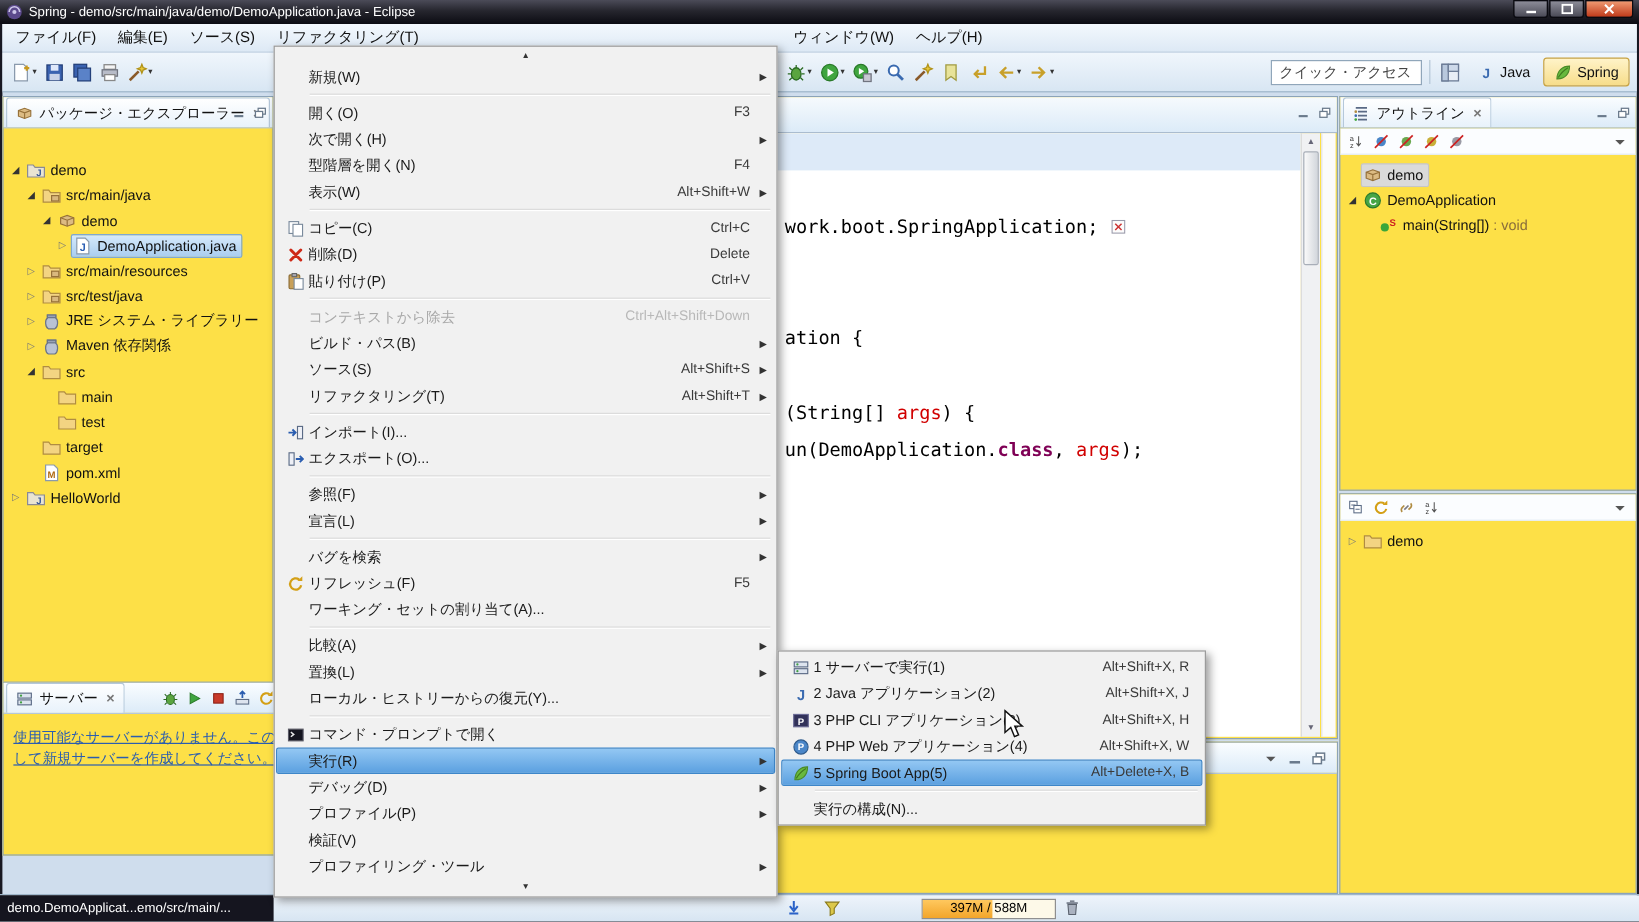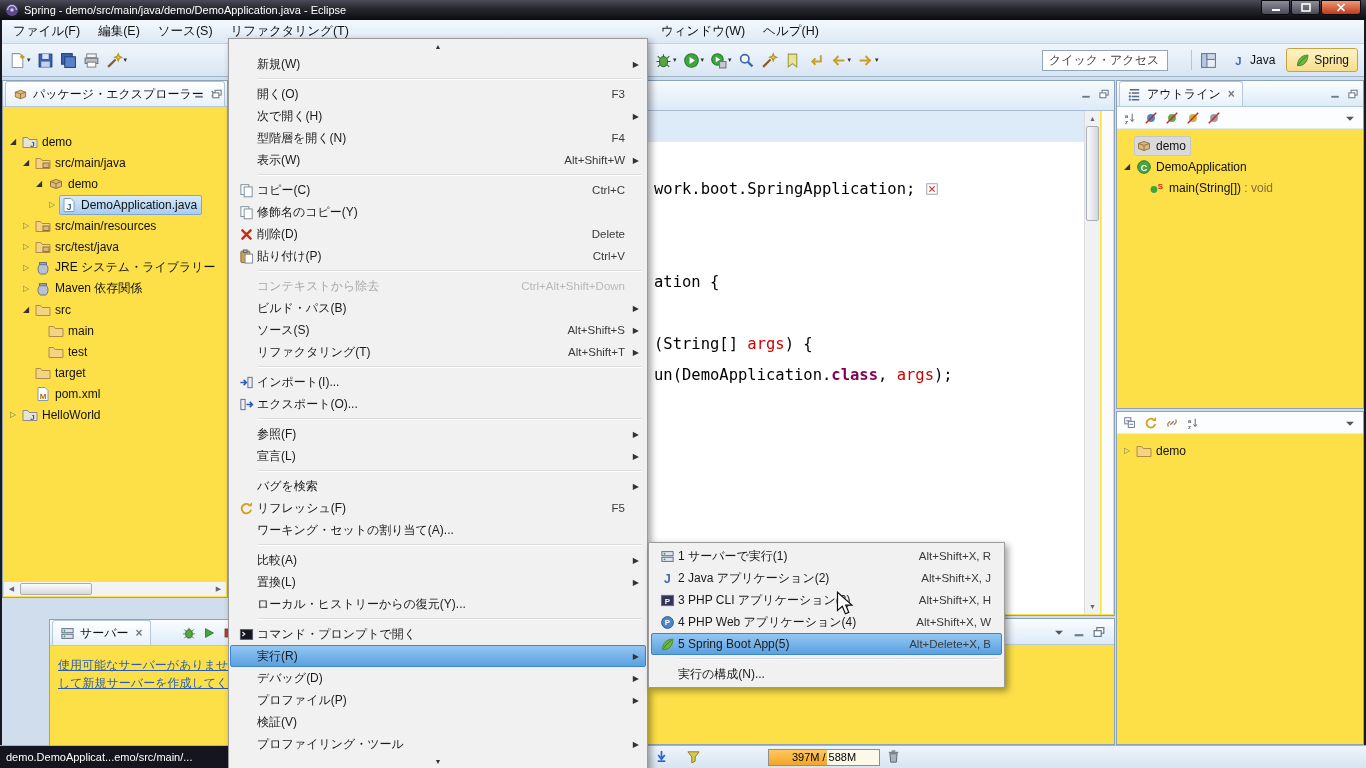--- a/index.html
+++ b/index.html
@@ -23,29 +23,29 @@
 
   
   #toolbar{position:absolute;left:2px;top:44px;width:1362px;height:33px;background:linear-gradient(#f0f6fc,#d8e6f3);border-bottom:1px solid #9fb6ca;}
   #toolbar-left{position:absolute;left:4px;top:4px;display:flex;align-items:center;}
   #toolbar-right{position:absolute;left:650px;right:6px;top:4px;display:flex;align-items:center;}
   #toolbar-right-icons{display:flex;align-items:center;}
   .tbi{display:inline-flex;align-items:center;height:24px;padding:0 3px;border-radius:3px;}
   .tbico svg{width:17px;height:17px;}
   .dd{font-size:7px;color:#333;margin-left:1px;}
   .tb-sep{display:inline-block;width:1px;height:20px;background:#b4c6d6;margin:0 5px;}
-  .qa-box{display:inline-flex;align-items:center;width:126px;height:21px;border:1px solid #90a6ba;background:#fff;font-size:12px;color:#444;padding:0 6px;margin:0 18px 0 auto;white-space:nowrap;overflow:hidden;}
+  .qa-box{display:inline-flex;align-items:center;width:126px;height:21px;border:1px solid #90a6ba;background:#fff;font-size:12px;color:#444;padding:0 6px;margin:0 1px 0 auto;white-space:nowrap;overflow:hidden;}
   .persp{display:inline-flex;align-items:center;gap:4px;height:24px;padding:0 8px;font-size:12px;border:1px solid transparent;border-radius:3px;margin-left:2px;white-space:nowrap;}
   .persp .picon svg{width:15px;height:15px;}
   .persp.active{background:linear-gradient(#fff3c8,#f7dd8a);border-color:#c9a23e;}
 
   
   .panel{position:absolute;background:#fde047;border:1px solid #8ba3b8;}
   #pkg-panel{left:2px;top:80px;width:226px;height:518px;}
-  #servers-panel{left:2px;top:619px;width:272px;height:145px;margin-left:47px;}
+  #servers-panel{left:2px;top:568px;width:272px;height:145px;}
   #editor-panel{left:229px;top:80px;width:886px;height:536px;}
   #bottom-panel{left:229px;top:618px;width:886px;height:127px;}
   #outline-panel{left:1116px;top:80px;width:248px;height:329px;}
   #spring-panel{left:1116px;top:411px;width:248px;height:334px;}
 
   .tabbar{position:relative;height:26px;background:linear-gradient(#fafdff,#dcebf8);border-bottom:1px solid #b5c8da;display:flex;align-items:flex-end;padding:0 2px;}
   .tab{display:flex;align-items:center;gap:5px;height:25px;padding:0 7px;background:linear-gradient(#ffffff,#e8f2fb);border:1px solid #b5c8da;border-bottom:none;border-radius:3px 3px 0 0;font-size:12px;white-space:nowrap;overflow:hidden;}
   .ticon svg{width:15px;height:15px;}
   .tab-close::after{content:'×';color:#777;font-weight:bold;font-size:12px;margin-left:2px;}
   .panel-minmax{position:absolute;right:4px;top:7px;display:flex;gap:6px;}
@@ -872,30 +872,20 @@
               <rect x="2" y="1.8" width="8.5" height="10.5" fill="#fff" stroke="#7a8a9c"></rect>
               <rect x="5.5" y="4.2" width="8.5" height="10.5" fill="#fff" stroke="#7a8a9c"></rect>
             </svg>
           </span>
           <span class="lbl">コピー(C)</span>
           <span class="sc">Ctrl+C</span>
         </div>
         <div class="cmi">
           <span class="gutter">
             <svg viewBox="0 0 16 16">
-              <rect x="2" y="1.8" width="8.5" height="10.5" fill="#fff" stroke="#7a8a9c"></rect>
-              <rect x="5.5" y="4.2" width="8.5" height="10.5" fill="#fff" stroke="#7a8a9c"></rect>
-            </svg>
-          </span>
-          <span class="lbl">修飾名のコピー(Y)</span>
-          <span class="sc"></span>
-        </div>
-        <div class="cmi">
-          <span class="gutter">
-            <svg viewBox="0 0 16 16">
               <path d="M3.6 3.6l8.8 8.8M12.4 3.6l-8.8 8.8" stroke="#ce2a18" stroke-width="2.6" stroke-linecap="round"></path>
             </svg>
           </span>
           <span class="lbl">削除(D)</span>
           <span class="sc">Delete</span>
         </div>
         <div class="cmi">
           <span class="gutter">
             <svg viewBox="0 0 16 16">
               <rect x="2" y="2.2" width="9.5" height="12.3" rx="1" fill="#c8a05a" stroke="#8a6a32"></rect>

